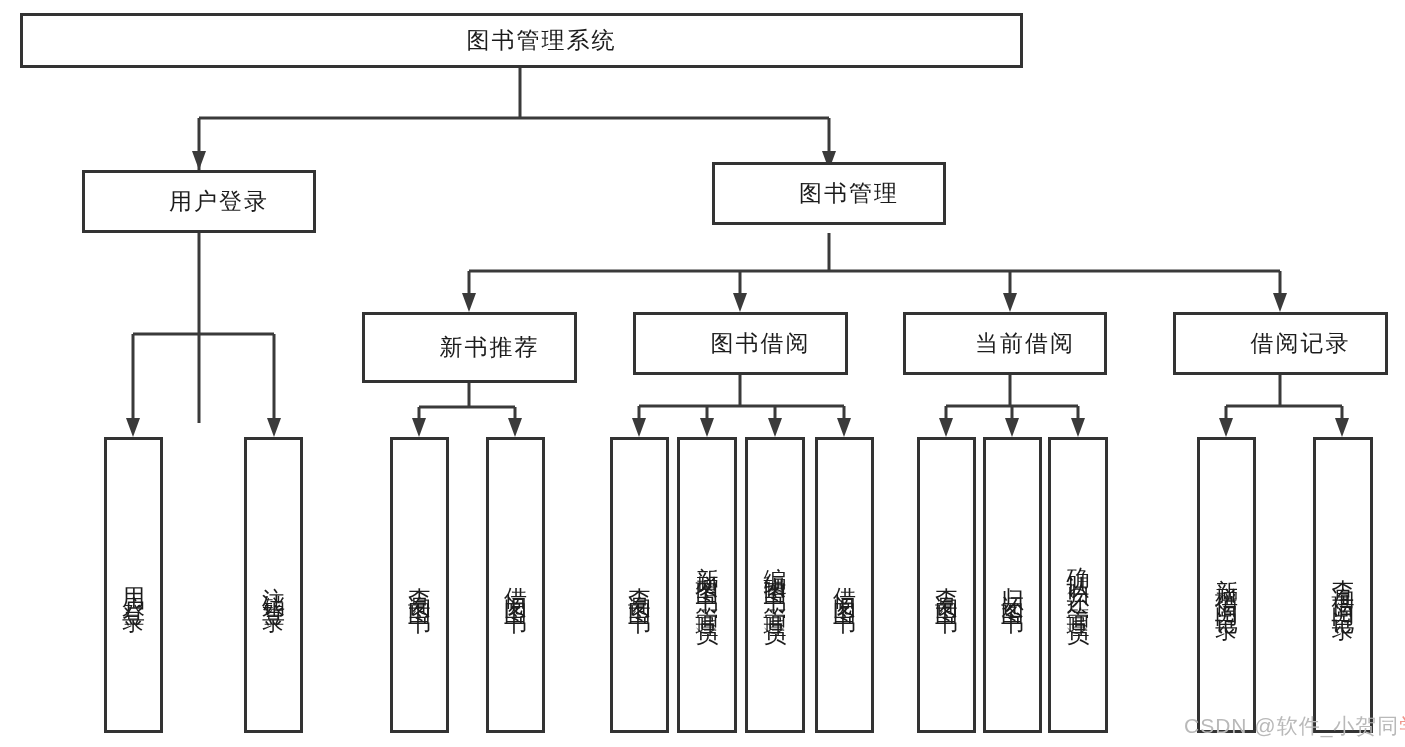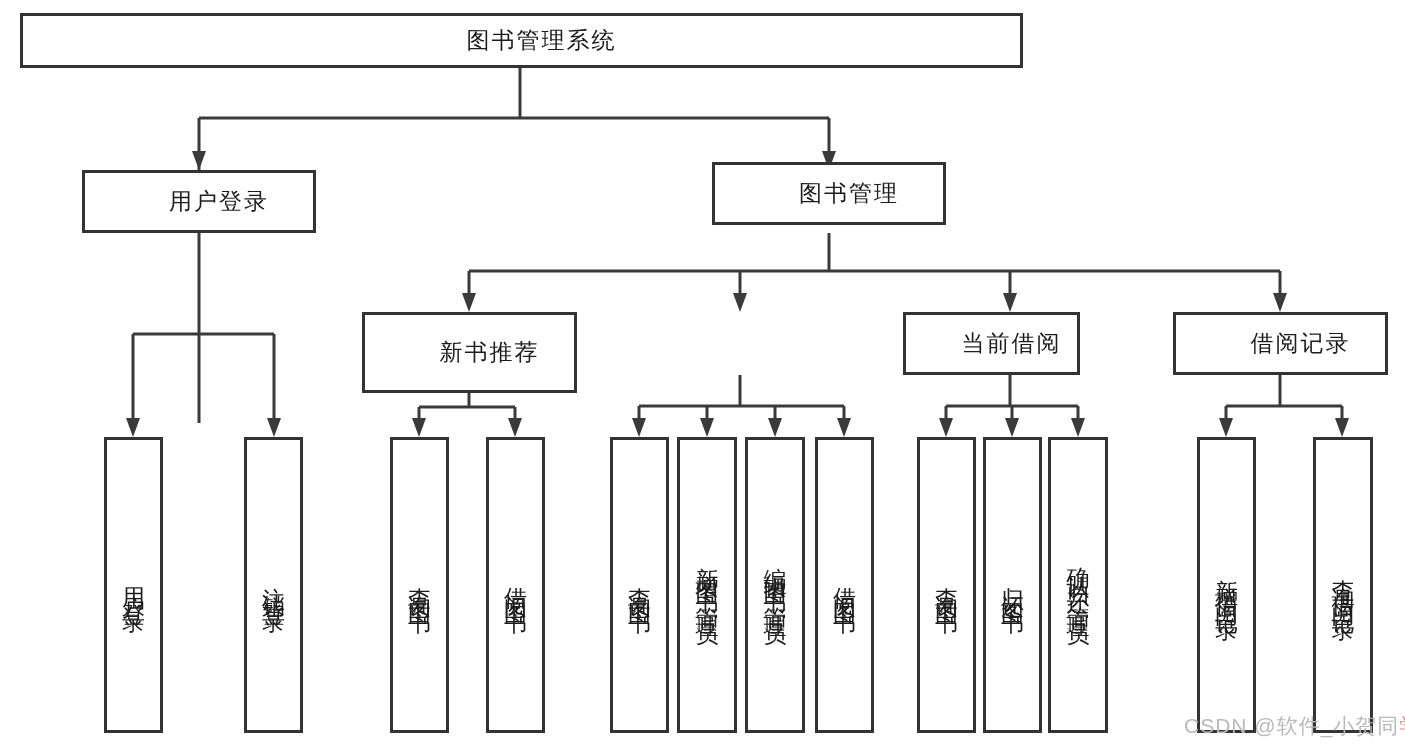--- a/index.html
+++ b/index.html
@@ -78,24 +78,27 @@
     <span>图书管理系统</span>
   </div>
 
   <div class="box hbox" style="left:82px; top:170px; width:234px; height:63px;">
     <span>用户登录</span>
   </div>
   <div class="box hbox" style="left:712px; top:162px; width:234px; height:63px;">
     <span>图书管理</span>
   </div>
 
-  <div class="box hbox" style="left:362px; top:312px; width:215px; height:81px;text-align:right;">
+  <div class="box hbox" style="left:362px; top:312px; width:215px; height:71px;text-align:right;">
     <span>新书推荐</span>
   </div>
-  <div class="box hbox" style="left:903px; top:312px; width:177px; height:63px;">
+  <div class="box hbox" style="left:633px; top:312px; width:215px; height:63px;">
+    <span>图书借阅</span>
+  </div>
+  <div class="box hbox" style="left:903px; top:312px; width:204px; height:63px;">
     <span>当前借阅</span>
   </div>
   <div class="box hbox" style="left:1173px; top:312px; width:215px; height:63px;">
     <span>借阅记录</span>
   </div>
 
   <div class="box vbox" style="left:104px; top:437px; width:59px; height:296px;">
     <span>用户登录</span>
   </div>
   <div class="box vbox" style="left:244px; top:437px; width:59px; height:296px;">

